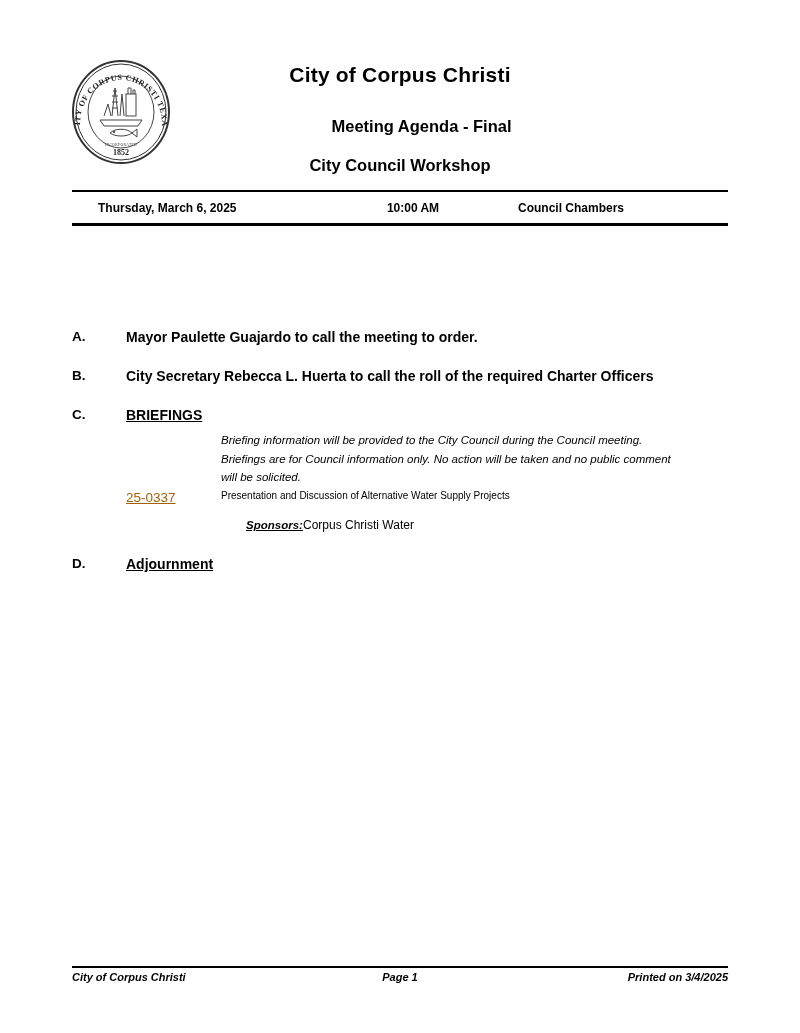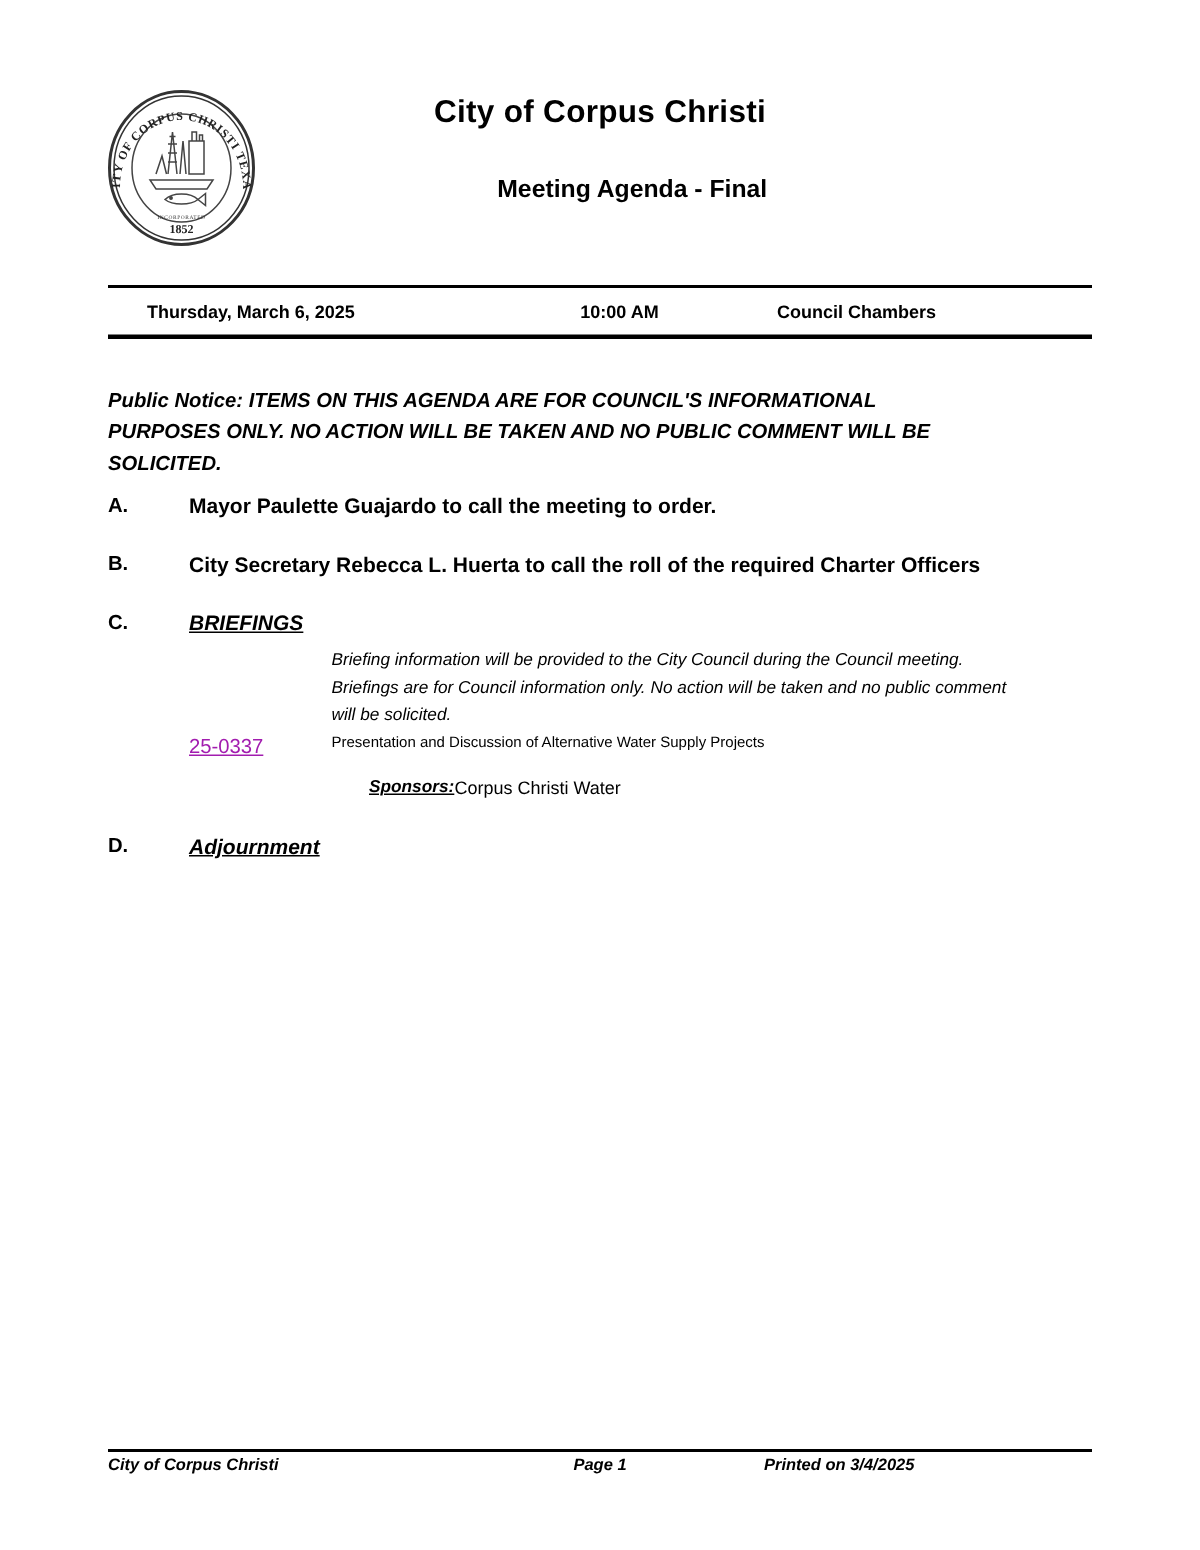--- a/index.html
+++ b/index.html
@@ -34,36 +34,36 @@
 
   .notice{top:256px;left:72px;width:552px;font-size:13.5px;line-height:21px;font-weight:bold;font-style:italic;}
 
   .agenda-row{left:72px;width:656px;}
   .row-a{top:329px;}
   .row-b{top:368px;}
   .row-c{top:407px;}
   .row-d{top:556px;}
   .letter{position:absolute;left:0;top:0;font-size:13.5px;font-weight:bold;}
   .item-text{position:absolute;left:54px;top:0;font-size:14px;font-weight:bold;width:600px;}
-  .u{text-decoration:underline;font-style:italic;}
+  .u{text-decoration:underline;}
 
   .brief-note{top:431px;left:221px;width:468px;font-size:11.5px;line-height:18.5px;font-style:italic;}
 
   .entry{top:490px;left:72px;width:656px;}
-  .file-link{position:absolute;left:54px;top:0;font-size:13.5px;color:#a21caf;text-decoration:underline;cursor:pointer;}
+  .file-link{position:absolute;left:54px;top:0;font-size:13.5px;color:#a16207;text-decoration:underline;cursor:pointer;}
   .entry-title{position:absolute;left:149px;top:0;font-size:10px;width:500px;}
 
   .sponsors{top:518px;left:72px;width:656px;}
   .sponsors-label{position:absolute;left:174px;top:1px;font-size:11.5px;font-weight:bold;font-style:italic;text-decoration:underline;}
   .sponsors-value{position:absolute;left:231px;top:0;font-size:12px;}
 
   .footer{top:971px;left:72px;width:656px;display:flex;font-size:11px;font-weight:bold;font-style:italic;}
   .footer .c1{flex:1;text-align:left;}
   .footer .c2{flex:1;text-align:center;}
-  .footer .c3{flex:1;text-align:left;}
+  .footer .c3{flex:1;text-align:right;}
 </style>
 </head>
 <body>
 
 <div class="page">
 
   <div class="abs seal">
     <svg width="102" height="108" viewBox="0 0 102 108" xmlns="http://www.w3.org/2000/svg">
       <ellipse cx="51" cy="54" rx="48" ry="51" fill="#ffffff" stroke="#333" stroke-width="2"></ellipse>
       <ellipse cx="51" cy="54" rx="45" ry="48" fill="none" stroke="#333" stroke-width="1"></ellipse>
@@ -93,30 +93,30 @@
       </g>
       <text x="51" y="88" text-anchor="middle" font-size="3.6" font-family="Liberation Serif, serif" fill="#333" letter-spacing="0.4">INCORPORATED</text>
       <text x="51" y="97" text-anchor="middle" font-size="8" font-weight="bold" font-family="Liberation Serif, serif" fill="#222">1852</text>
     </svg>
   </div>
 
   <div class="abs centered doc-title">City of Corpus Christi</div>
 
 
   <div class="abs centered subtitle subtitle1">Meeting Agenda - Final</div>
+  <div class="abs centered subtitle subtitle2">City Council Workshop</div>
 
   <div class="abs rule rule1"></div>
   <div class="abs meetbar">
     <span class="c1">Thursday, March 6, 2025</span>
     <span class="c2">10:00 AM</span>
     <span class="c3">Council Chambers</span>
   </div>
   <div class="abs rule rule2"></div>
 
-  <div class="abs notice">Public Notice: ITEMS ON THIS AGENDA ARE FOR COUNCIL'S INFORMATIONAL PURPOSES ONLY. NO ACTION WILL BE TAKEN AND NO PUBLIC COMMENT WILL BE SOLICITED.</div>
 
   <div class="abs agenda-row row-a">
     <span class="letter">A.</span>
     <span class="item-text">Mayor Paulette Guajardo to call the meeting to order.</span>
   </div>
 
   <div class="abs agenda-row row-b">
     <span class="letter">B.</span>
     <span class="item-text">City Secretary Rebecca L. Huerta to call the roll of the required Charter Officers</span>
   </div>

